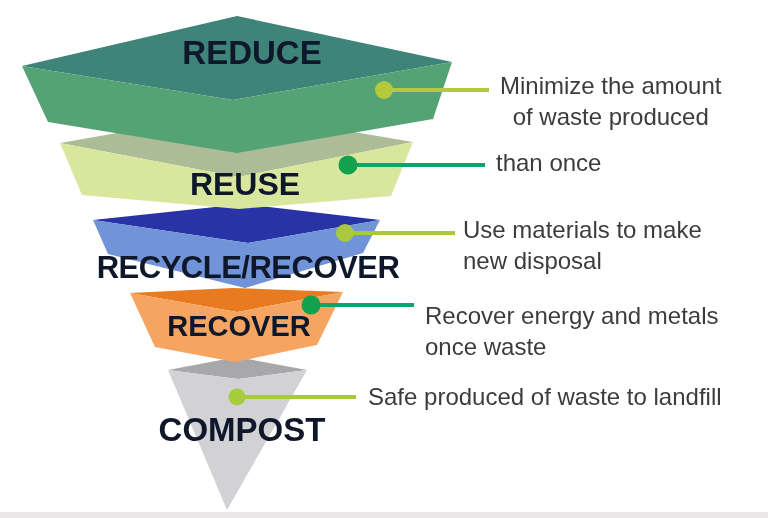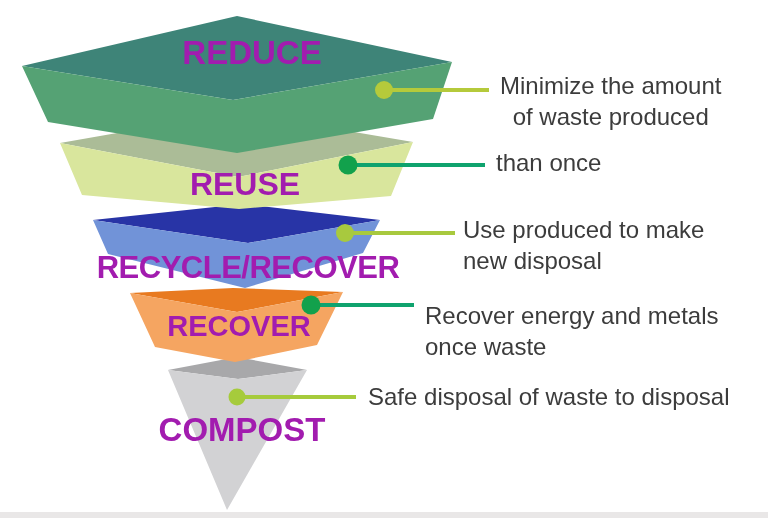--- a/index.html
+++ b/index.html
@@ -18,21 +18,21 @@
   .stage svg {
     position: absolute;
     left: 0;
     top: 0;
   }
   .layer-label {
     position: absolute;
     transform: translateX(-50%);
     white-space: nowrap;
     font-weight: 700;
-    color: #a21caf;
+    color: #0f172a;
     line-height: 1;
   }
   .label-reduce   { left: 252px; top: 36px;  font-size: 33px; }
   .label-reuse    { left: 245px; top: 168px; font-size: 32px; }
   .label-recycle  { left: 248px; top: 252px; font-size: 31px; letter-spacing: -0.5px; }
   .label-recover  { left: 239px; top: 312px; font-size: 29px; }
   .label-disposal { left: 242px; top: 413px; font-size: 33px; }
   .desc {
     position: absolute;
     color: #3c3c3c;
@@ -106,24 +106,24 @@
   <div class="layer-label label-disposal">COMPOST</div>
 
   <div class="desc desc-1">
     <span>Minimize the amount</span>
     <span>of waste produced</span>
   </div>
   <div class="desc desc-2">
     <span>than once</span>
   </div>
   <div class="desc desc-3">
-    <span>Use produced to make</span>
+    <span>Use materials to make</span>
     <span>new disposal</span>
   </div>
   <div class="desc desc-4">
     <span>Recover energy and metals</span>
     <span>once waste</span>
   </div>
   <div class="desc desc-5">
-    <span>Safe disposal of waste to disposal</span>
+    <span>Safe produced of waste to landfill</span>
   </div>
 
 </div>
 
 </body></html>

